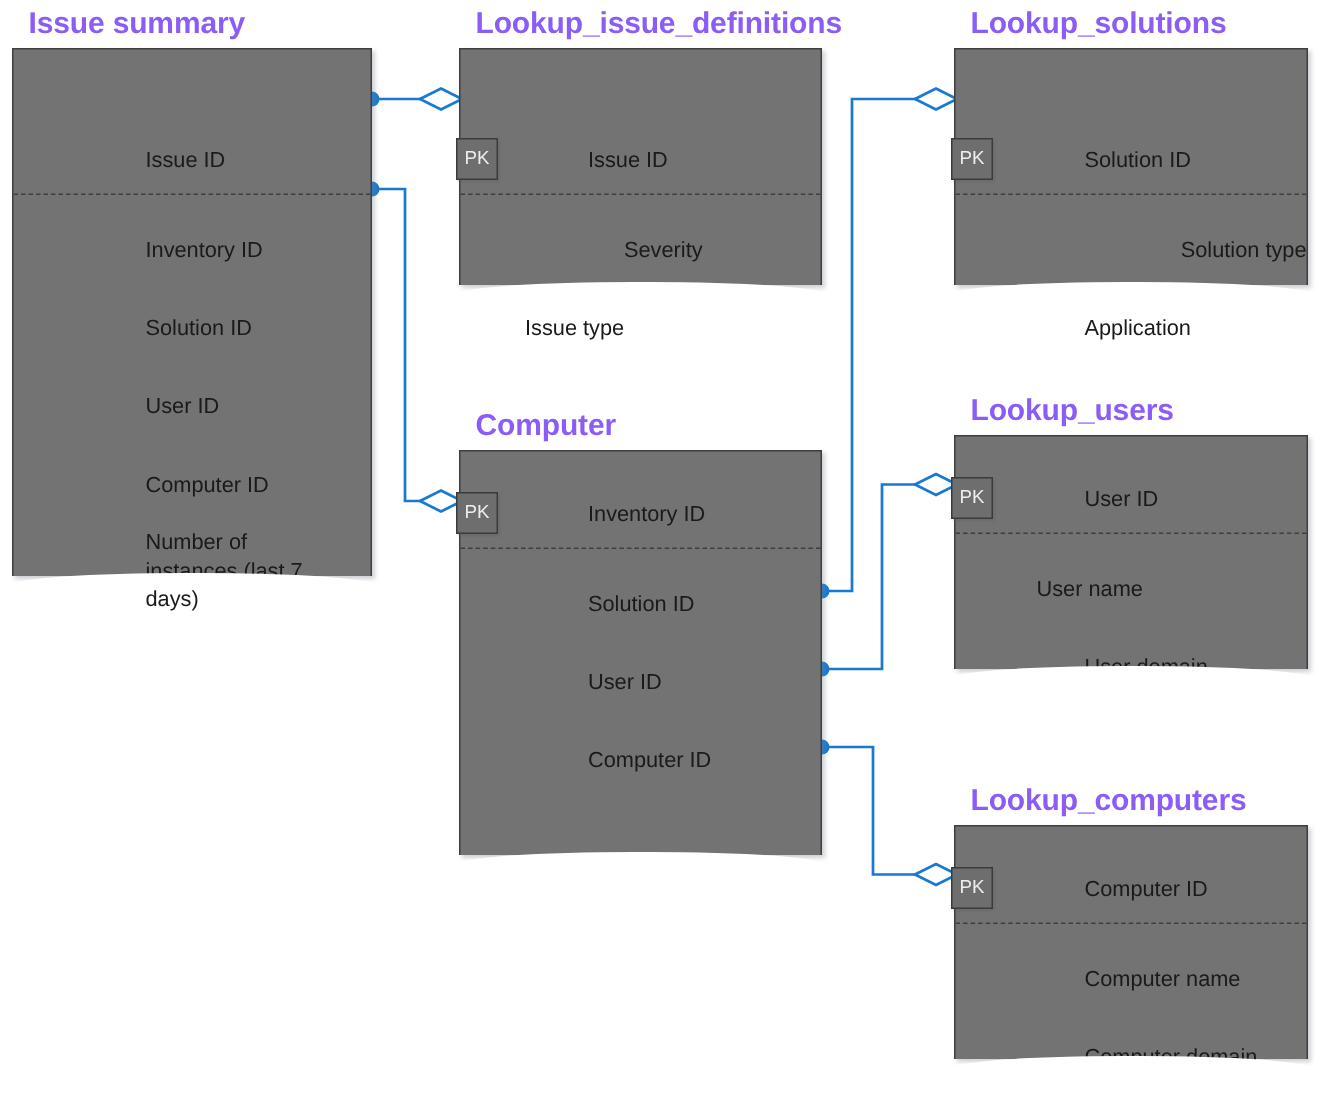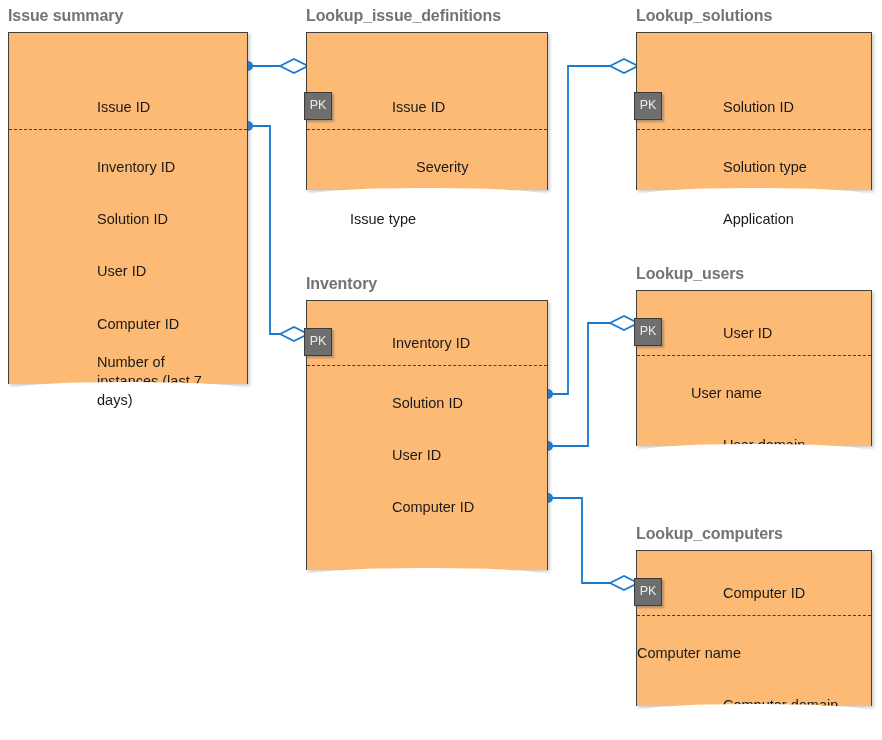--- a/index.html
+++ b/index.html
@@ -31,34 +31,34 @@
     z-index: 1;
   }
 
   
   .entity {
     position: absolute;
     z-index: 2;
   }
   .entity-title {
     position: absolute;
-    left: 0;
+    left: 11px;
     top: 0;
-    color: #737373;
-    font-size: 16px;
+    color: #8b5cf6;
+    font-size: 20px;
     font-weight: bold;
     letter-spacing: -0.1px;
     white-space: nowrap;
     line-height: 20px;
   }
   .entity-box {
     position: absolute;
     left: 0;
     box-sizing: border-box;
-    background: #fdba74;
+    background: #737373;
     border-top: 1.5px solid #3F3F3F;
     border-left: 1.5px solid #3F3F3F;
     border-right: 1.5px solid #3F3F3F;
     border-bottom: none;
     box-shadow: 2px 2px 3px rgba(120,130,140,0.38);
   }
   .entity-box::after {
     
     content: "";
     position: absolute;
@@ -191,33 +191,33 @@
         </div>
         <div class="pk-badge" style="left: -2px; top: 86px;">PK</div>
       </div>
       <div class="entity" style="left: 636px; top: 6px; width: 236px;">
         <div class="entity-title">Lookup_solutions</div>
         <div class="entity-box" style="top: 26px; width: 236px; height: 158px;">
           <div class="rows">
             <div class="row" style="top: 54px; height: 40px;">
               <span class="row-label" style="margin-left: 86px;">Solution ID</span>
             </div>
-            <div class="row" style="top: 114px; height: 40px;">
+            <div class="row" style="top: 114px; height: 40px; justify-content: flex-end;">
               <span class="row-label" style="margin-left: 86px;">Solution type</span>
             </div>
             <div class="row" style="top: 166px; height: 40px; text-align: center;">
               <span class="row-label" style="margin-left: 86px;">Application</span>
             </div>
             <div class="divider" style="top: 96px;"></div>
           </div>
         </div>
         <div class="pk-badge" style="left: -2px; top: 86px;">PK</div>
       </div>
       <div class="entity" style="left: 306px; top: 274px; width: 242px;">
-        <div class="entity-title">Inventory</div>
+        <div class="entity-title">Computer</div>
         <div class="entity-box" style="top: 26px; width: 242px; height: 270px;">
           <div class="rows">
             <div class="row" style="top: 22px; height: 40px;">
               <span class="row-label" style="margin-left: 85px;">Inventory ID</span>
             </div>
             <div class="row" style="top: 82px; height: 40px;">
               <span class="row-label" style="margin-left: 85px;">Solution ID</span>
             </div>
             <div class="row" style="top: 134px; height: 40px;">
               <span class="row-label" style="margin-left: 85px;">User ID</span>
@@ -249,21 +249,21 @@
         <div class="pk-badge" style="left: -2px; top: 54px;">PK</div>
       </div>
       <div class="entity" style="left: 636px; top: 524px; width: 236px;">
         <div class="entity-title">Lookup_computers</div>
         <div class="entity-box" style="top: 26px; width: 236px; height: 156px;">
           <div class="rows">
             <div class="row" style="top: 22px; height: 40px;">
               <span class="row-label" style="margin-left: 86px;">Computer ID</span>
             </div>
             <div class="row" style="top: 82px; height: 40px;">
-              <span class="row-label" style="">Computer name</span>
+              <span class="row-label" style="margin-left: 86px;">Computer name</span>
             </div>
             <div class="row" style="top: 134px; height: 40px;">
               <span class="row-label" style="margin-left: 86px;">Computer domain</span>
             </div>
             <div class="divider" style="top: 64px;"></div>
           </div>
         </div>
         <div class="pk-badge" style="left: -2px; top: 54px;">PK</div>
       </div>
     </div>

